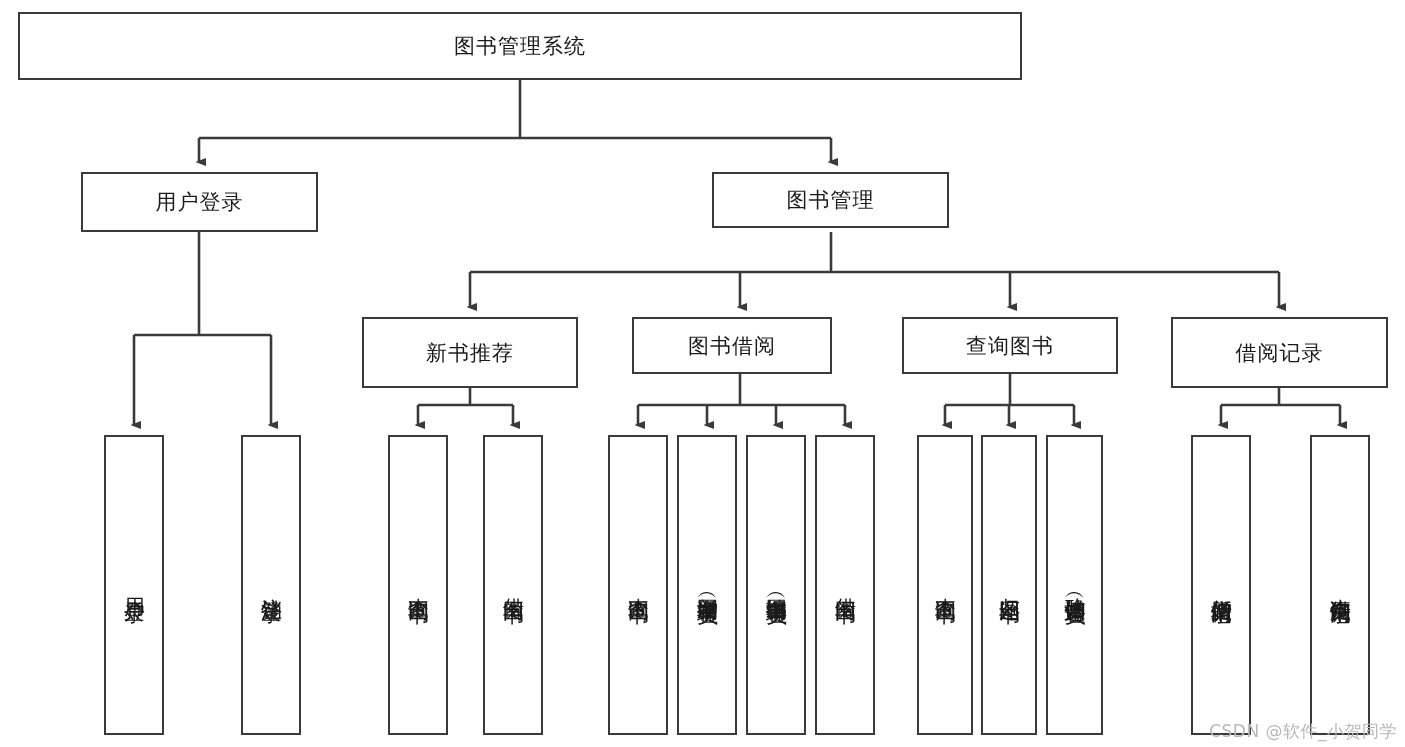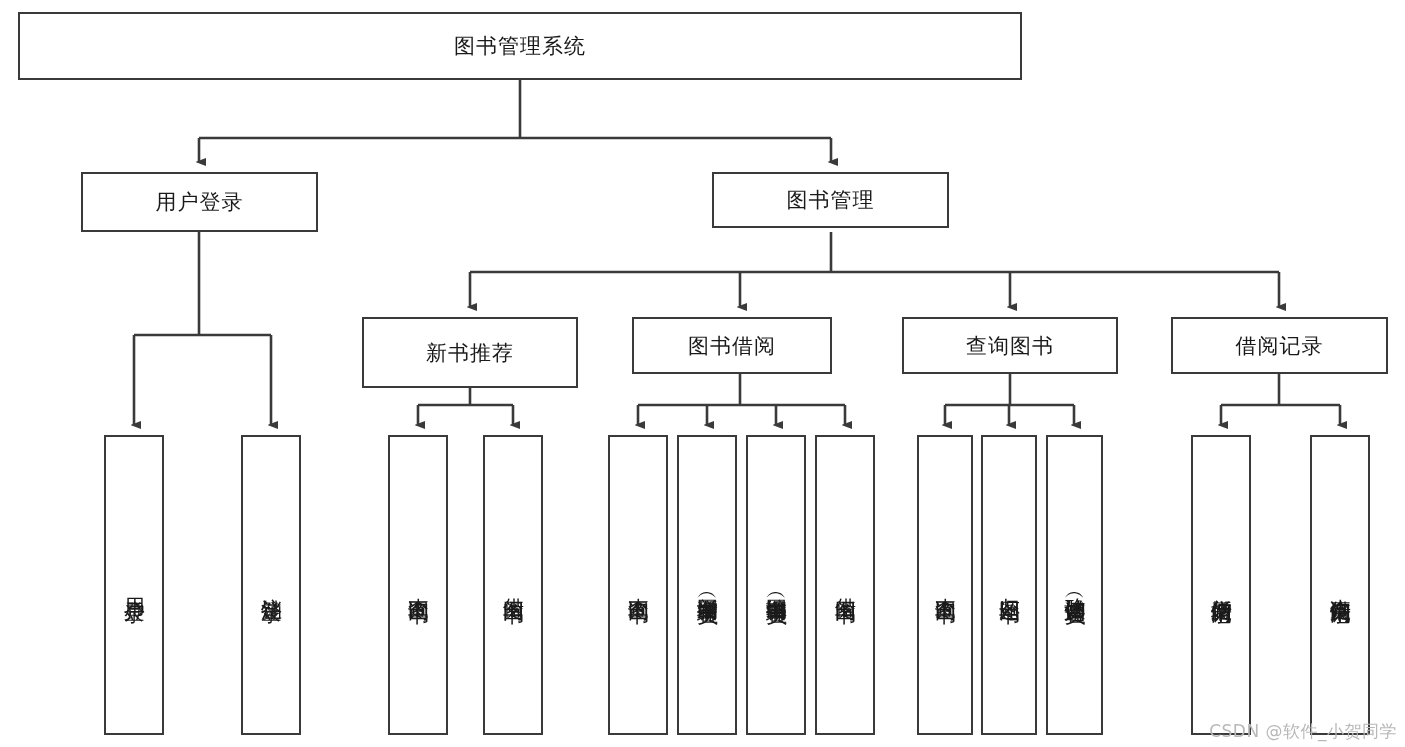--- a/index.html
+++ b/index.html
@@ -136,21 +136,21 @@
   </div>
 
   <div class="node h" style="left:632px; top:317px; width:200px; height:57px;">
     <span>图书借阅</span>
   </div>
 
   <div class="node h" style="left:902px; top:317px; width:216px; height:57px;">
     <span>查询图书</span>
   </div>
 
-  <div class="node h" style="left:1171px; top:317px; width:217px; height:57px;">
+  <div class="node h" style="left:1171px; top:317px; width:217px; height:71px;">
     <span>借阅记录</span>
   </div>
 
   <div class="node v" style="left:104px; top:435px; width:60px; height:300px;">
     <span class="vtext">用户登录</span>
   </div>
   <div class="node v" style="left:241px; top:435px; width:60px; height:300px;">
     <span class="vtext">注销登录</span>
   </div>
 

